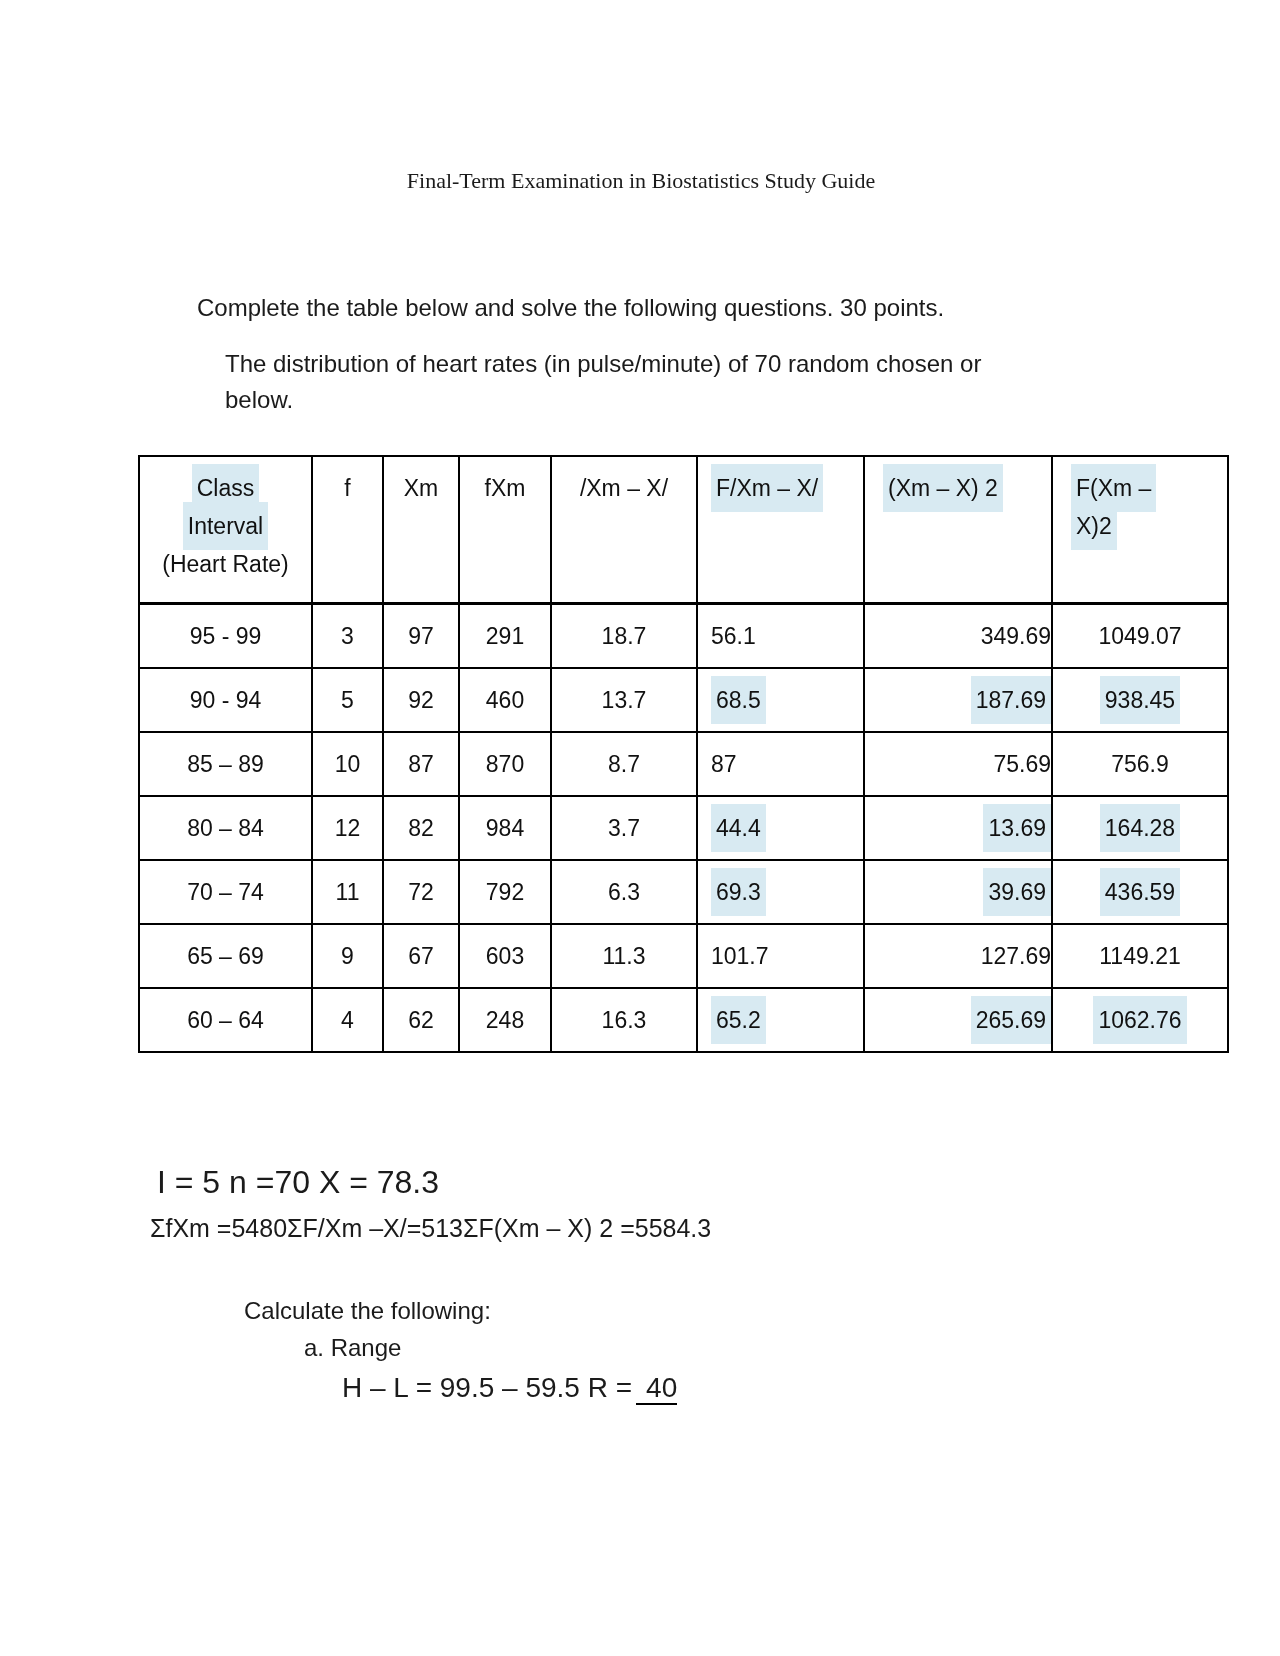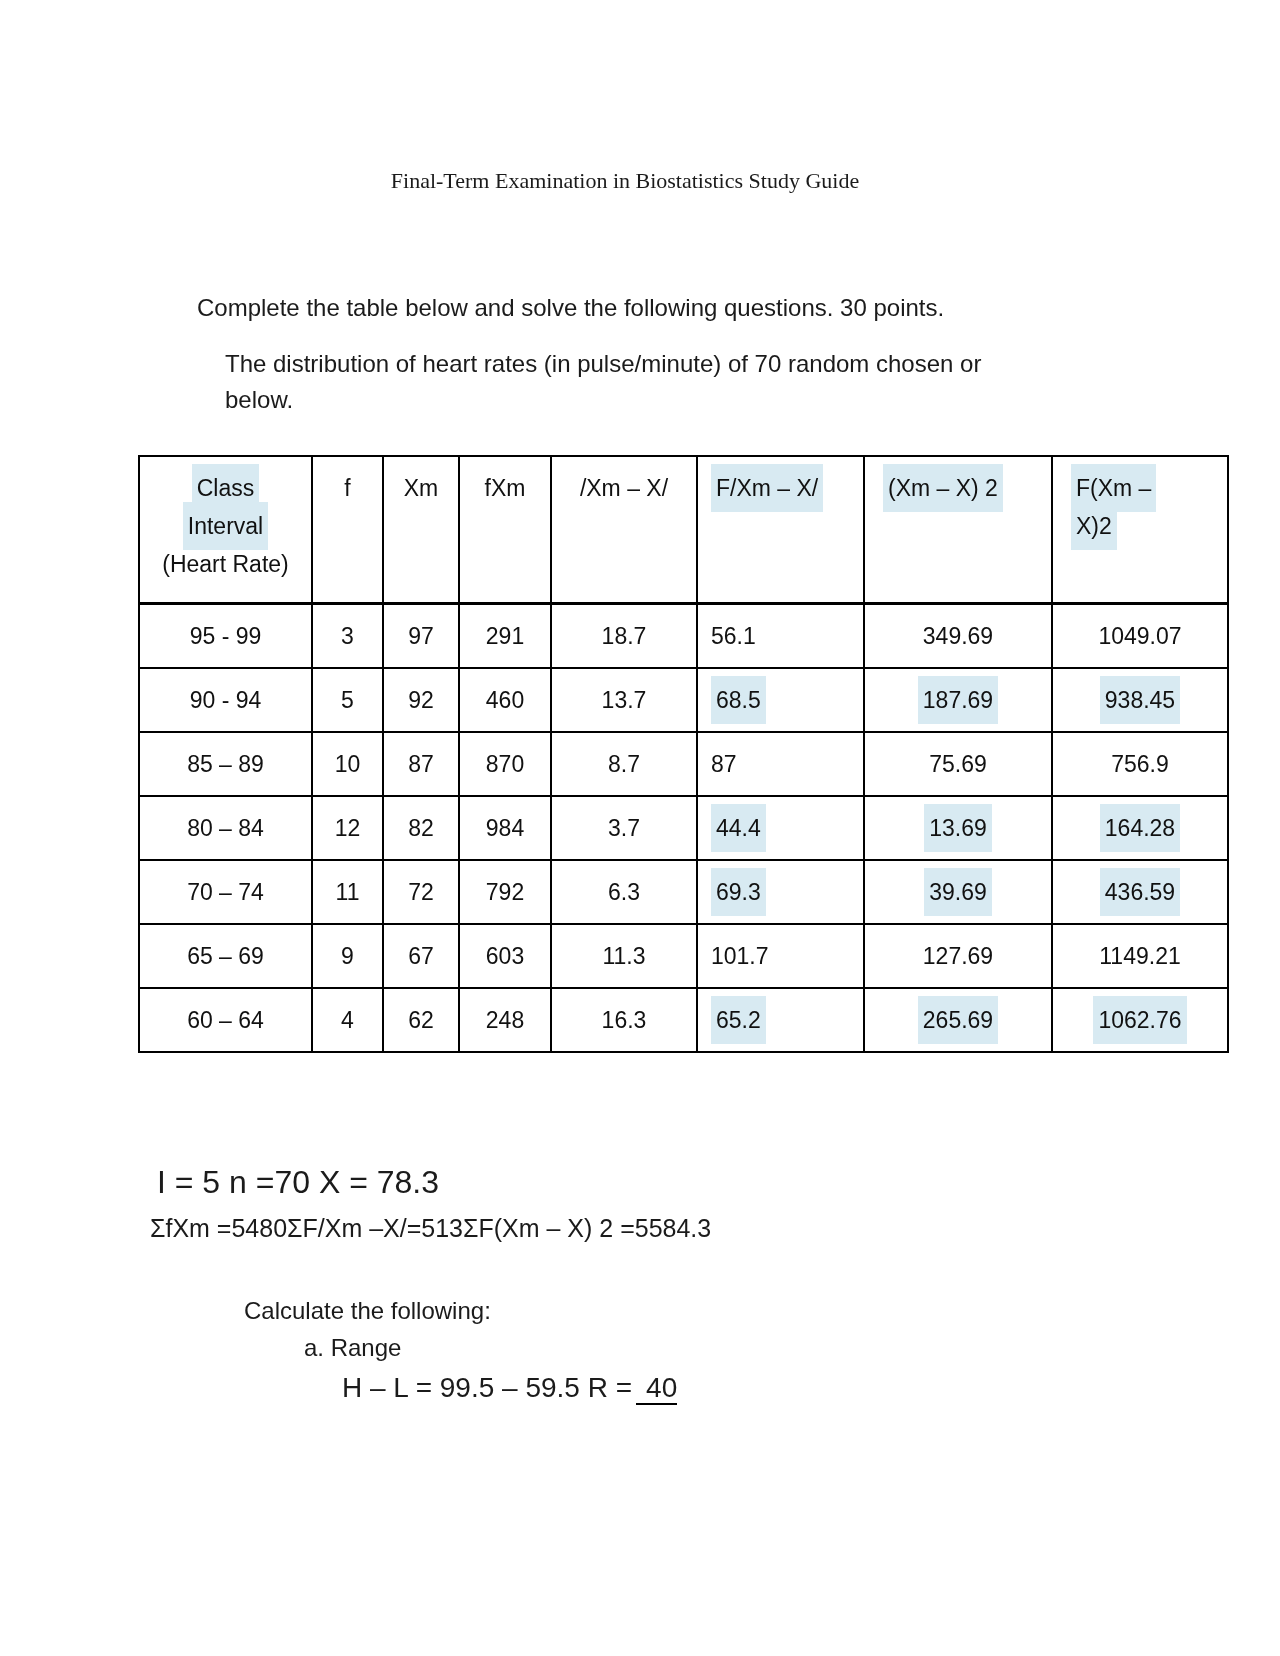--- a/index.html
+++ b/index.html
@@ -8,21 +8,21 @@
     width: 1280px;
     height: 1656px;
     background: #ffffff;
     font-family: "Liberation Sans", sans-serif;
     color: #1b1b1b;
     overflow: hidden;
   }
   .doc-title {
     position: absolute;
     top: 168px;
-    left: 0;
+    left: 16px;
     width: 1168px;
     box-sizing: border-box;
     padding-left: 82px;
     text-align: center;
     font-family: "Liberation Serif", serif;
     font-size: 22px;
     font-weight: 400;
   }
   .instruction {
     position: absolute;
@@ -61,21 +61,21 @@
     line-height: 38px;
   }
   table.freq tbody td { height: 62px; vertical-align: middle; }
 
   .c0 { width: 171px; text-align: center; }
   .c1 { width: 69px;  text-align: center; }
   .c2 { width: 74px;  text-align: center; }
   .c3 { width: 90px;  text-align: center; }
   .c4 { width: 144px; text-align: center; }
   .c5 { width: 152px; text-align: left; padding-left: 13px !important; }
-  .c6 { width: 168px; text-align: center; }
+  .c6 { width: 168px; text-align: right; }
   .c7 { width: 156px; text-align: center; }
   th.c6 { text-align: left; padding-left: 18px !important; }
   th.c7 { text-align: left; padding-left: 18px !important; }
 
   .hl {
     background: #d8eaf2;
     padding: 11px 5px;
   }
   .stats-line   { position: absolute; top: 1164px; left: 157px; font-size: 32px; }
   .sums-line    { position: absolute; top: 1214px; left: 150px; font-size: 25px; }

